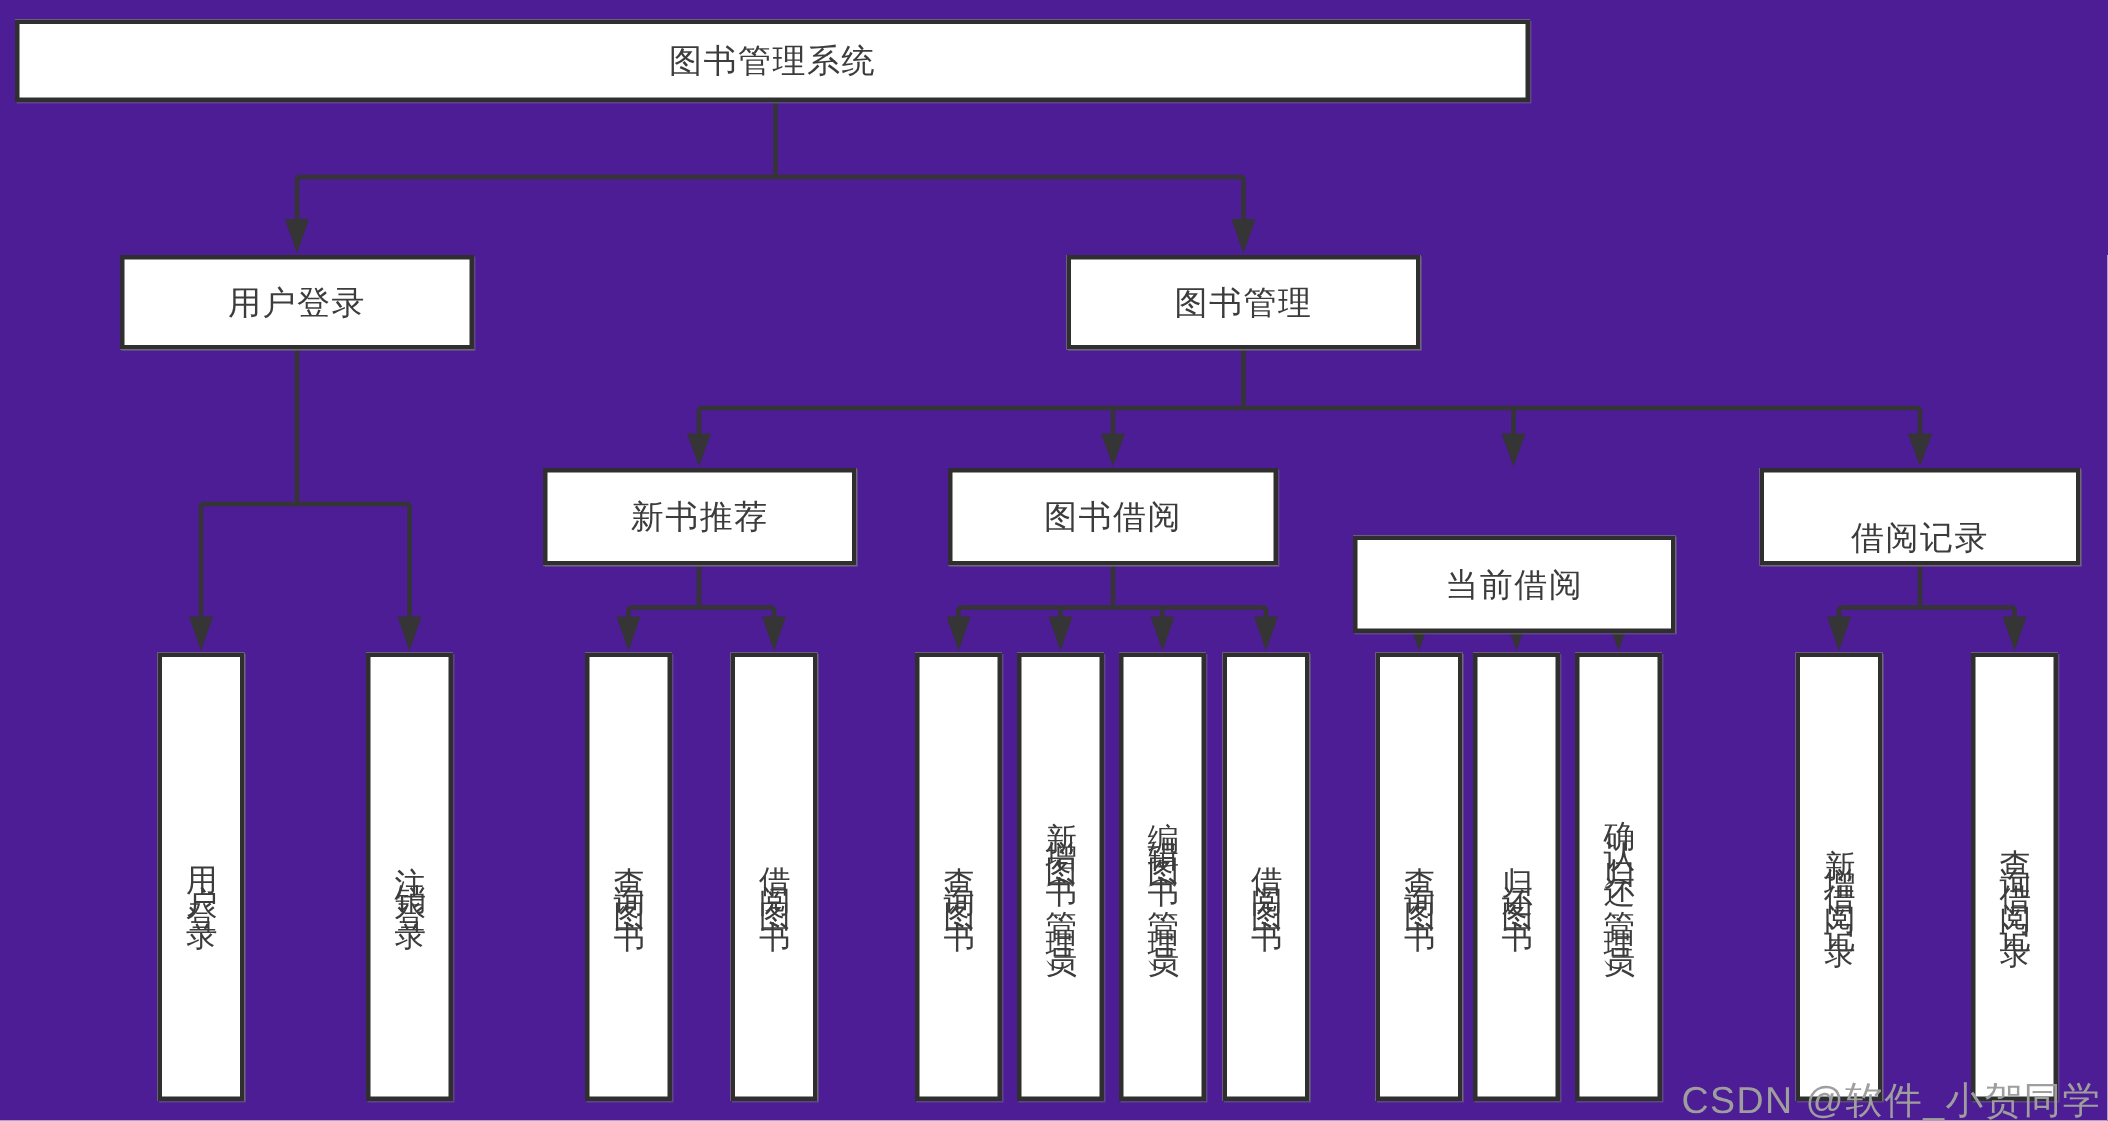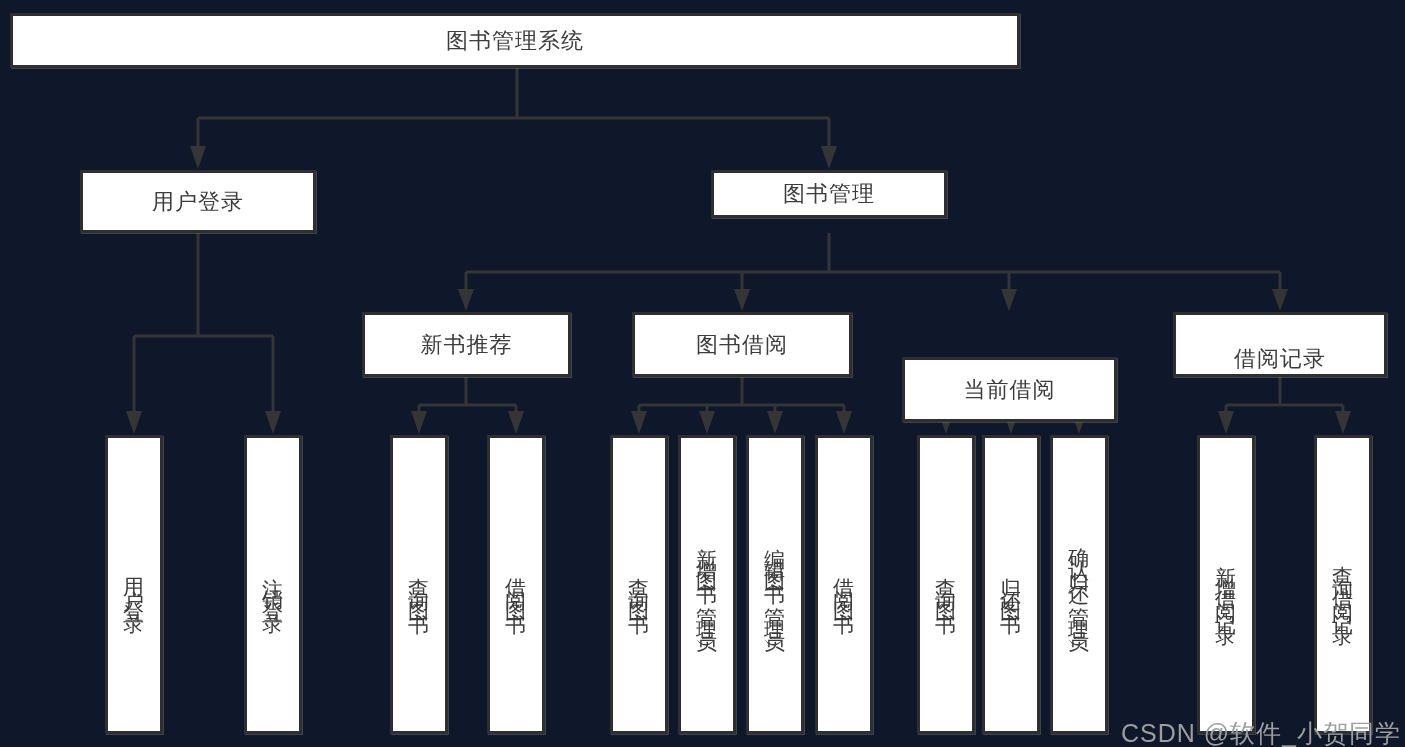--- a/index.html
+++ b/index.html
@@ -1,20 +1,20 @@
 <!DOCTYPE html>
 <html><head>
 <meta charset="utf-8">
 <style>
   html, body { margin: 0; padding: 0; background: #ffffff; }
   #canvas {
     position: relative;
     width: 1405px;
     height: 747px;
-    background: #0f172a;
+    background: #4c1d95;
     font-family: "Liberation Sans", "DejaVu Sans", sans-serif;
     overflow: hidden;
   }
   #connector-svg {
     position: absolute;
     left: 0; top: 0;
     width: 1405px; height: 747px;
   }
   .box {
     position: absolute;
@@ -132,21 +132,21 @@
     </g>
   </svg>
 
   <div class="box" style="left:10px; top:13px; width:1010px; height:55px;">
     <span>图书管理系统</span>
   </div>
 
   <div class="box" style="left:80px; top:170px; width:236px; height:63px;">
     <span>用户登录</span>
   </div>
-  <div class="box" style="left:711px; top:170px; width:236px; height:48px;">
+  <div class="box" style="left:711px; top:170px; width:236px; height:63px;">
     <span>图书管理</span>
   </div>
 
   <div class="box" style="left:362px; top:312px; width:209px; height:65px;">
     <span>新书推荐</span>
   </div>
   <div class="box" style="left:632px; top:312px; width:220px; height:65px;text-align:right;">
     <span>图书借阅</span>
   </div>
   <div class="box" style="left:902px; top:312px; width:215px; height:65px;margin-top:45px;">

